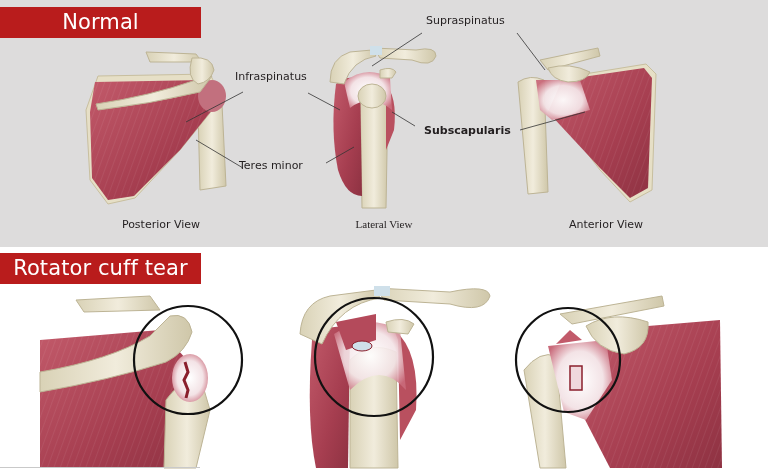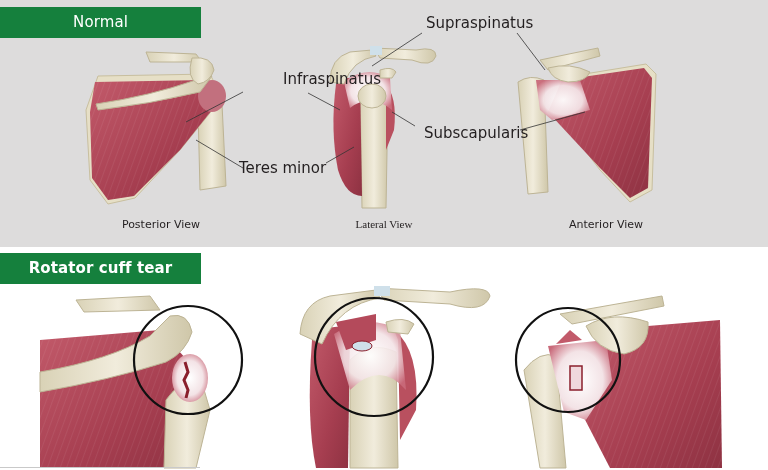--- a/index.html
+++ b/index.html
@@ -11,32 +11,32 @@
     .section-top {
       position: absolute; left: 0; top: 0; width: 768px; height: 247px;
       background: #dddcdc;
     }
     .section-bottom {
       position: absolute; left: 0; top: 247px; width: 768px; height: 223px;
       background: #ffffff;
     }
     .section-banner {
       position: absolute; left: 0; height: 31px; width: 201px;
-      background: #15803d; color: #ffffff;
-      font-size: 15px; line-height: 31px; text-align: center;
+      background: #b91c1c; color: #ffffff;
+      font-size: 21px; line-height: 31px; text-align: center;
       letter-spacing: 0.1px;
     }
     .banner-normal { top: 7px; }
-    .banner-tear { top: 253px; font-weight: bold; }
+    .banner-tear { top: 253px; }
     .view-caption {
       position: absolute; top: 218px; font-size: 11px; color: #231f20;
       white-space: nowrap; transform: translateX(-50%);
     }
     .label {
-      position: absolute; font-size: 15px; color: #231f20; white-space: nowrap;
+      position: absolute; font-size: 11px; color: #231f20; white-space: nowrap;
     }
     svg.art { position: absolute; left: 0; top: 0; }
     .bottom-rule {
       position: absolute; left: 0; top: 467px; width: 200px; height: 1px;
       background: #c9c9c9;
     }
   </style>
 </head>
 <body>
 
@@ -159,22 +159,22 @@
     <path d="M556 344 L570 330 L582 340 Z" fill="#c25a6a"></path>
     <path d="M560 314 L662 296 L664 306 L572 324 Z" fill="url(#boneG)" stroke="#bdb495"></path>
     <path d="M586 326 Q612 310 648 322 Q650 348 624 354 Q596 350 586 326 Z" fill="url(#boneG)" stroke="#bdb495"></path>
     <circle cx="568" cy="360" r="52" fill="none" stroke="#111" stroke-width="2.2"></circle>
   </g>
 </svg>
 
 <div class="section-banner banner-normal">Normal</div>
 <div class="section-banner banner-tear">Rotator cuff tear</div>
 
-<div class="label" style="left:235px; top:70px;margin-left:48px;">Infraspinatus</div>
+<div class="label" style="left:235px; top:70px;">Infraspinatus</div>
 <div class="label" style="left:239px; top:159px;">Teres minor</div>
 <div class="label" style="left:426px; top:14px;">Supraspinatus</div>
-<div class="label" style="left:424px; top:124px;">Subscapularis</div>
+<div class="label" style="left:424px; top:124px;font-weight:bold;">Subscapularis</div>
 
 <div class="view-caption" style="left:161px;">Posterior View</div>
 <div class="view-caption" style="left:384px;font-family:Liberation Serif, serif;">Lateral View</div>
 <div class="view-caption" style="left:606px;">Anterior View</div>
 
 <div class="bottom-rule"></div>
 
 </body></html>

